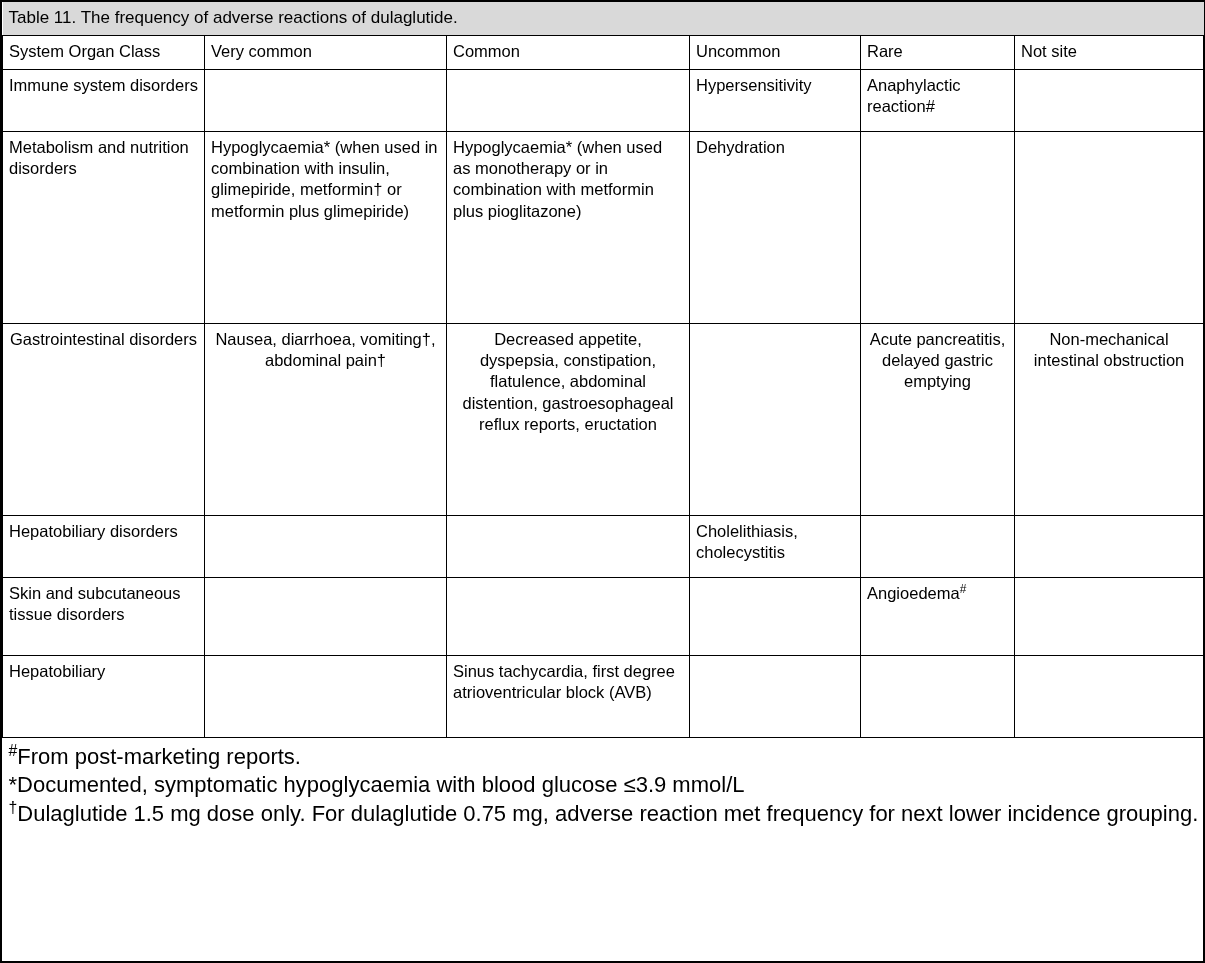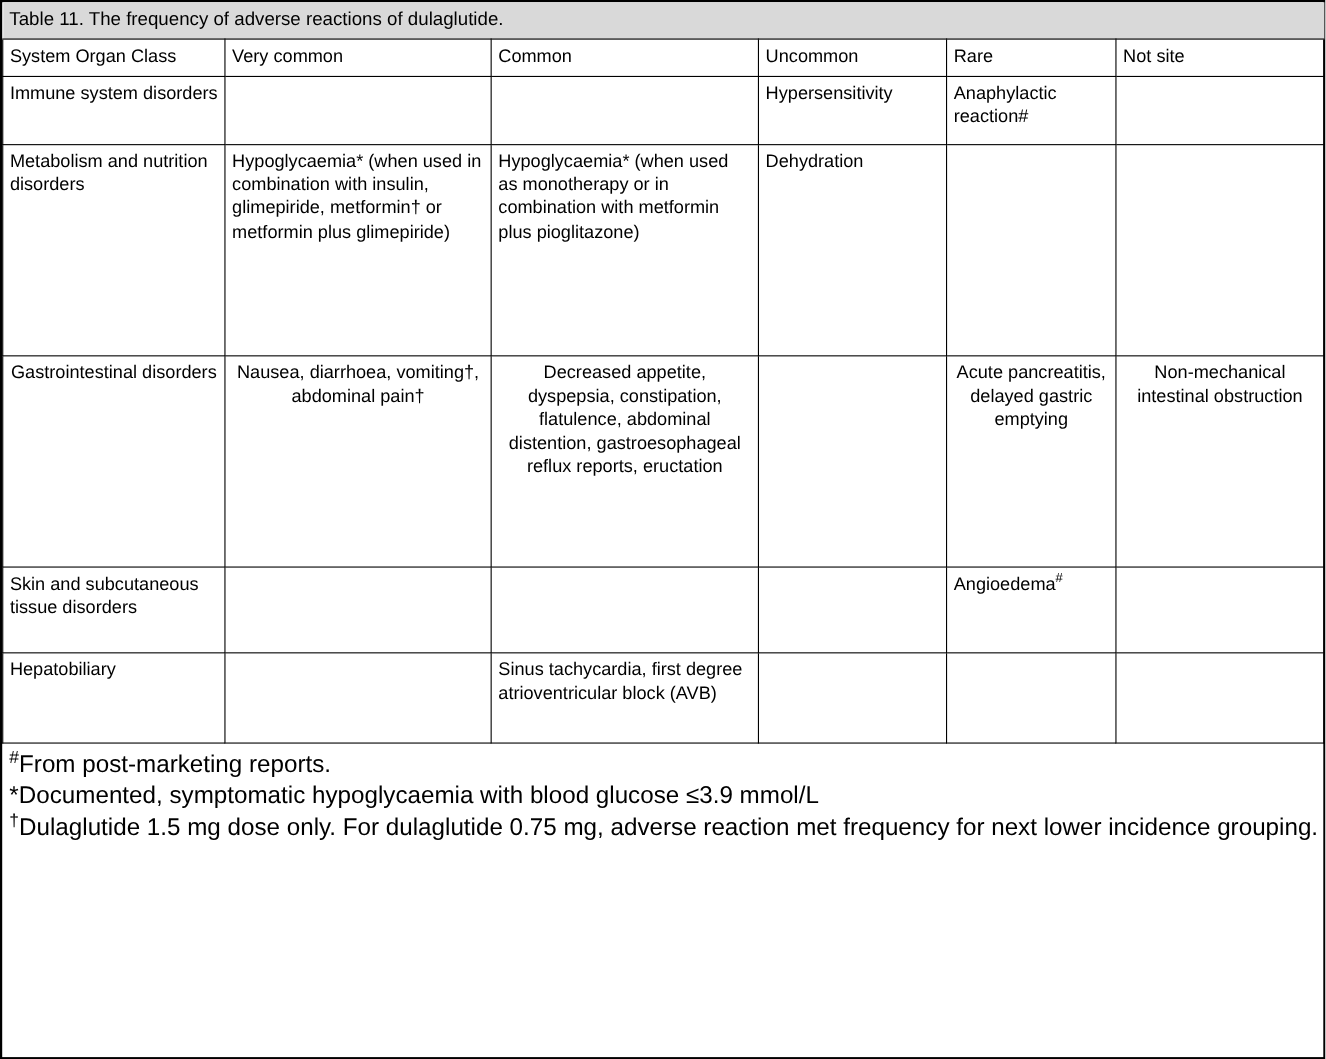--- a/index.html
+++ b/index.html
@@ -146,20 +146,28 @@
 
       <tr class="r-gi">
         <td class="soc">Gastrointestinal disorders</td>
         <td>Nausea, diarrhoea, vomiting†, abdominal pain†</td>
         <td>Decreased appetite, dyspepsia, constipation, flatulence, abdominal distention, gastroesophageal reflux reports, eructation</td>
         <td></td>
         <td>Acute pancreatitis, delayed gastric emptying</td>
         <td>Non-mechanical intestinal obstruction</td>
       </tr>
 
+      <tr class="r-hepato">
+        <td class="soc">Hepatobiliary disorders</td>
+        <td></td>
+        <td></td>
+        <td>Cholelithiasis, cholecystitis</td>
+        <td></td>
+        <td></td>
+      </tr>
 
       <tr class="r-skin">
         <td class="soc">Skin and subcutaneous tissue disorders</td>
         <td></td>
         <td></td>
         <td></td>
         <td>Angioedema<sup class="mark">#</sup></td>
         <td></td>
       </tr>
 

